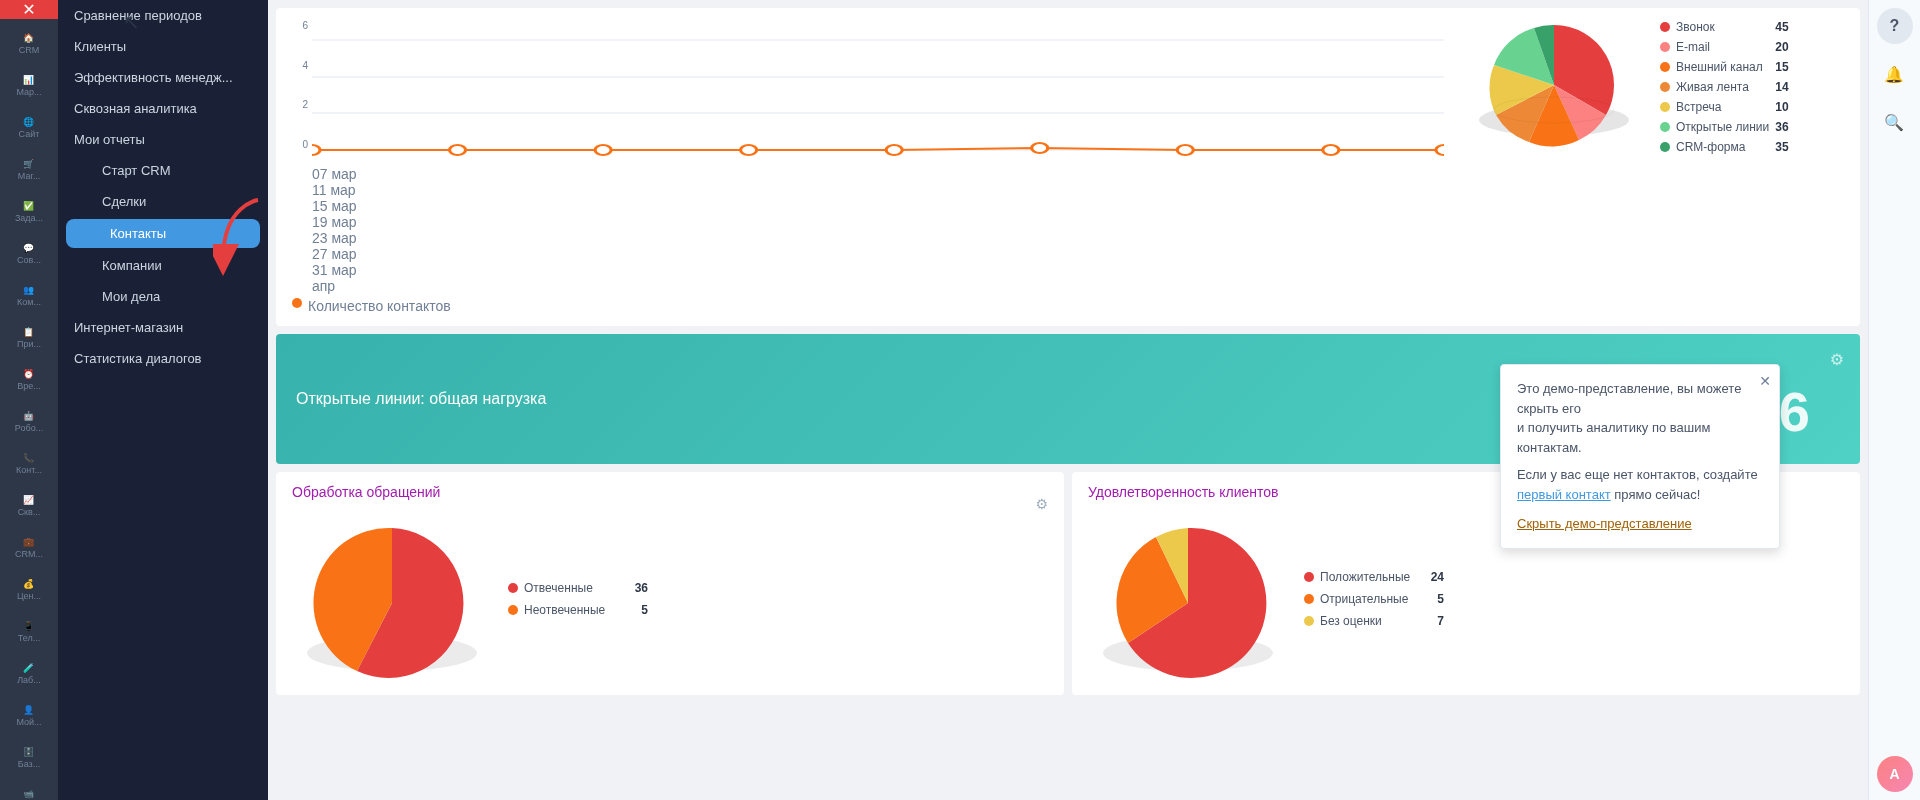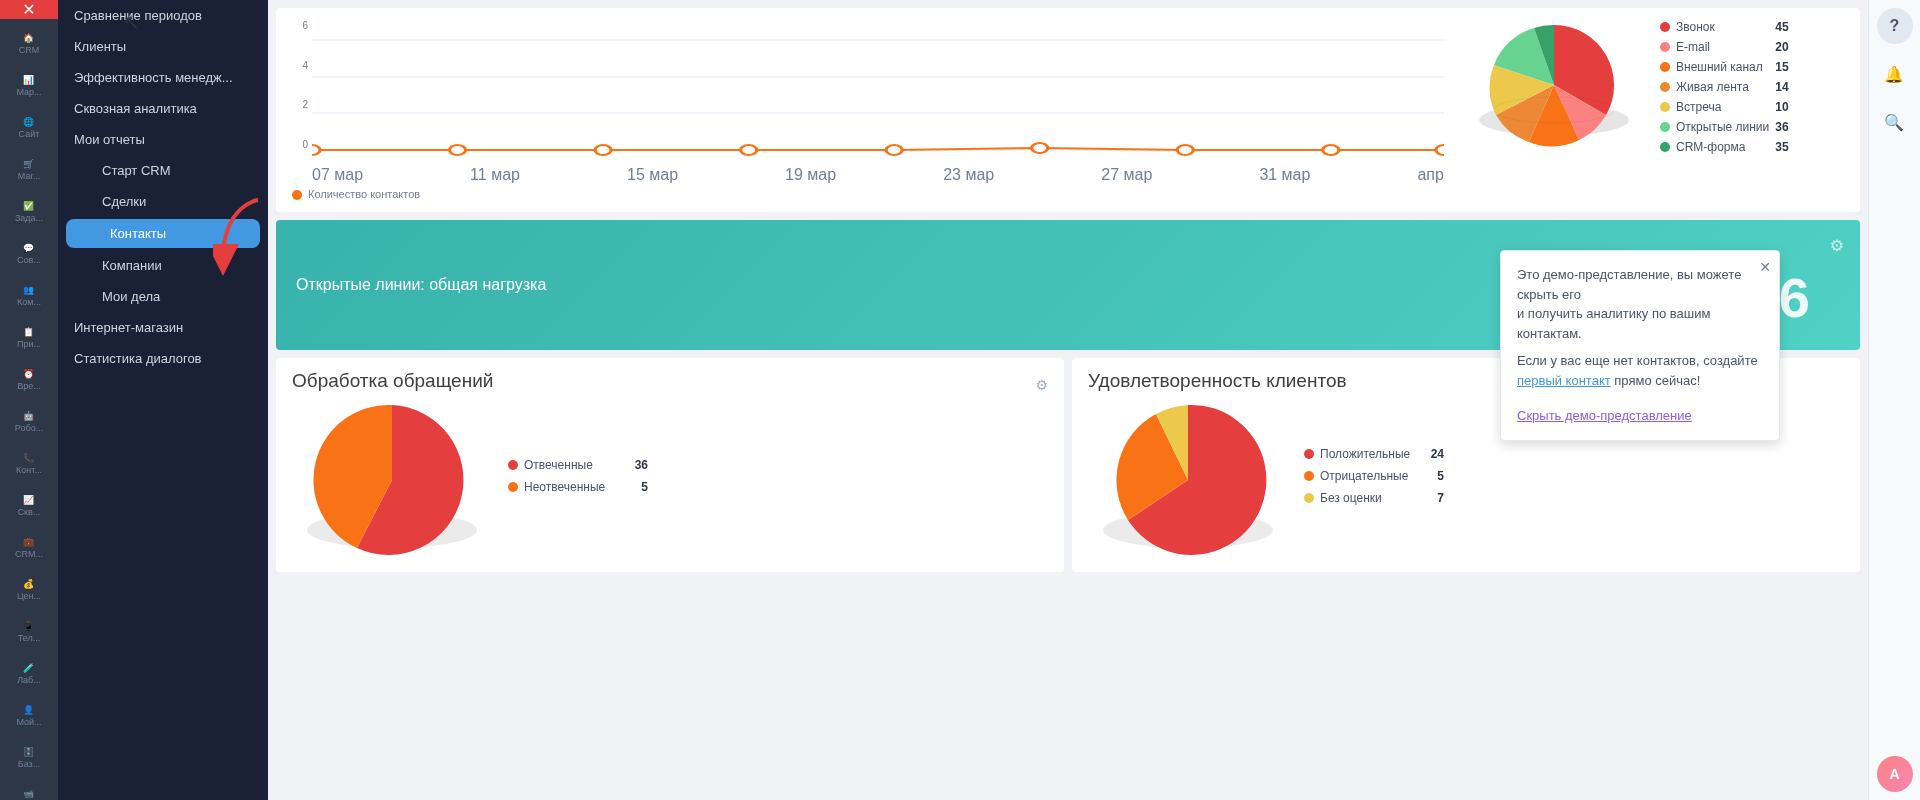--- a/index.html
+++ b/index.html
@@ -114,24 +114,24 @@
       padding-right: 4px;
     }
     .line-chart-container {
       display: flex;
       gap: 0;
     }
     .line-chart-svg-wrap {
       flex: 1;
     }
     .chart-legend {
-      font-size: 11px;
+      font-size: 14px;
       color: #718096;
       display: flex;
-      align-items: flex-end;
+      align-items: flex-start;
       gap: 6px;
       margin-top: 4px;
     }
     .legend-dot {
       width: 10px; height: 10px; border-radius: 50%;
       display: inline-block;
     }
 
     
     .pie-chart-area {
@@ -222,44 +222,44 @@
       font-size: 14px;
       color: #718096;
     }
     .tooltip-link {
       color: #4299e1;
       text-decoration: underline;
       cursor: pointer;
     }
     .tooltip-hide-link {
       display: block;
-      margin-top: 16px;
-      color: #8b5cf6;
+      margin-top: 10px;
+      color: #a16207;
       text-decoration: underline;
       cursor: pointer;
     }
 
     
     .bottom-charts-row {
       display: flex;
       gap: 8px;
       margin: 0 8px 8px;
     }
     .chart-card {
       background: white;
       border-radius: 4px;
       padding: 12px 16px;
       flex: 1;
       position: relative;
     }
     .chart-card-title {
-      font-size: 19px;
-      color: #404040;
+      font-size: 14px;
+      color: #a21caf;
       font-weight: 500;
-      margin-bottom: 8px;
+      margin-bottom: 23px;
     }
     .bottom-chart-inner {
       display: flex;
       align-items: center;
       gap: 16px;
     }
     .bottom-legend {
       font-size: 12px;
       color: #4a5568;
     }
@@ -468,21 +468,21 @@
             <circle cx="90" cy="130" r="5" fill="white" stroke="#f97316" stroke-width="2"></circle>
             <circle cx="180" cy="130" r="5" fill="white" stroke="#f97316" stroke-width="2"></circle>
             <circle cx="270" cy="130" r="5" fill="white" stroke="#f97316" stroke-width="2"></circle>
             <circle cx="360" cy="130" r="5" fill="white" stroke="#f97316" stroke-width="2"></circle>
             <circle cx="450" cy="128" r="5" fill="white" stroke="#f97316" stroke-width="2"></circle>
             <circle cx="540" cy="130" r="5" fill="white" stroke="#f97316" stroke-width="2"></circle>
             <circle cx="630" cy="130" r="5" fill="white" stroke="#f97316" stroke-width="2"></circle>
             <circle cx="700" cy="130" r="5" fill="white" stroke="#f97316" stroke-width="2"></circle>
           </svg>
           
-          <div style="display:flex; justify-content:space-between; font-size:16px; color:#718096; padding: 2px 0 0 0;">
+          <div style="display:flex; justify-content:space-between; font-size:14px; color:#718096; padding: 2px 0 0 0; flex-direction: column;">
             <span>07 мар</span>
             <span>11 мар</span>
             <span>15 мар</span>
             <span>19 мар</span>
             <span>23 мар</span>
             <span>27 мар</span>
             <span>31 мар</span>
             <span>апр</span>
           </div>
         </div>

